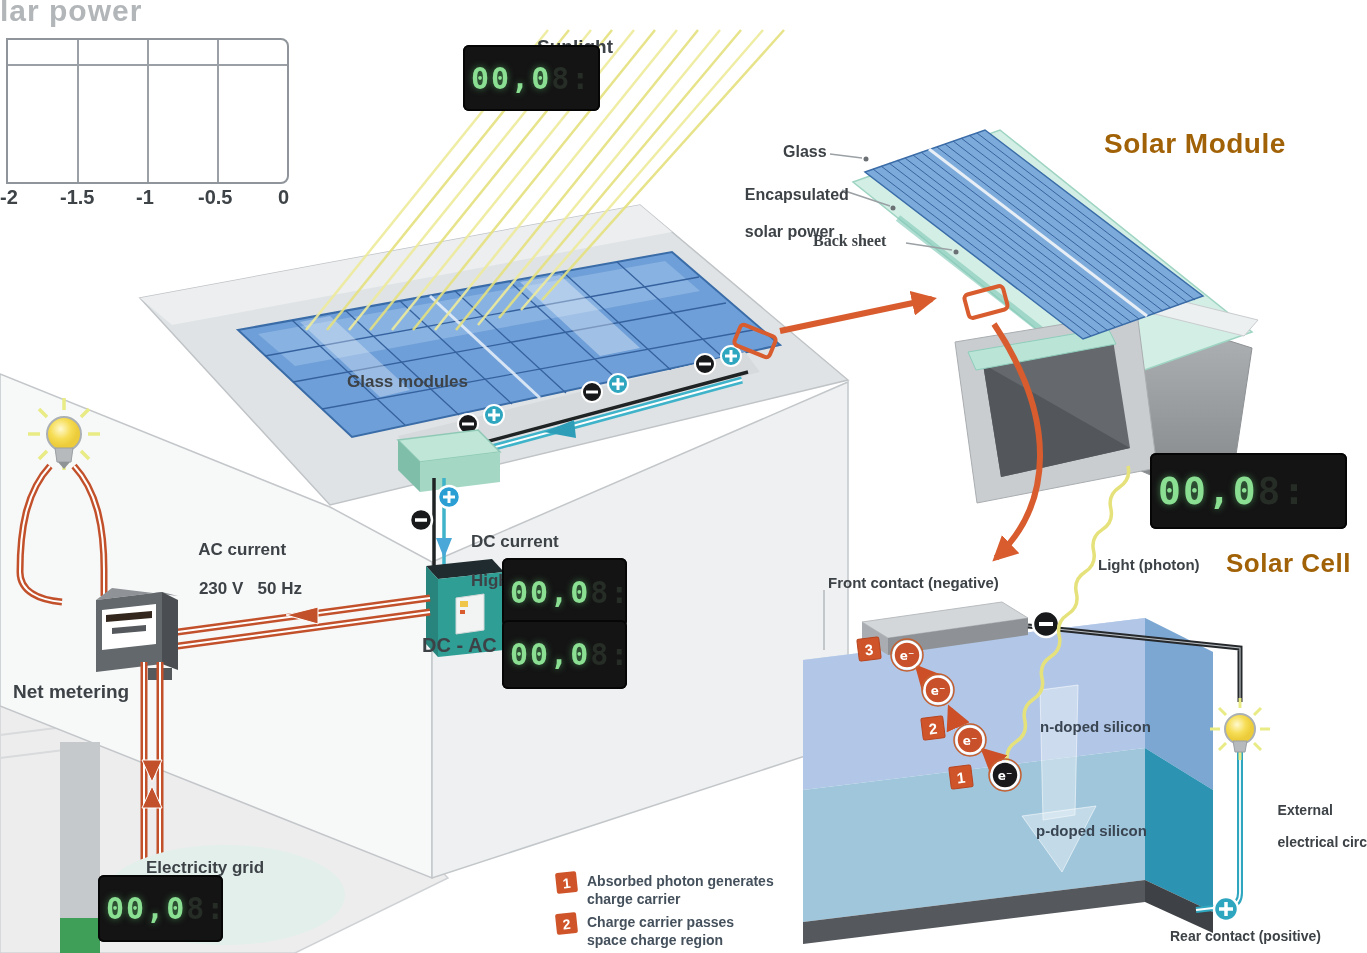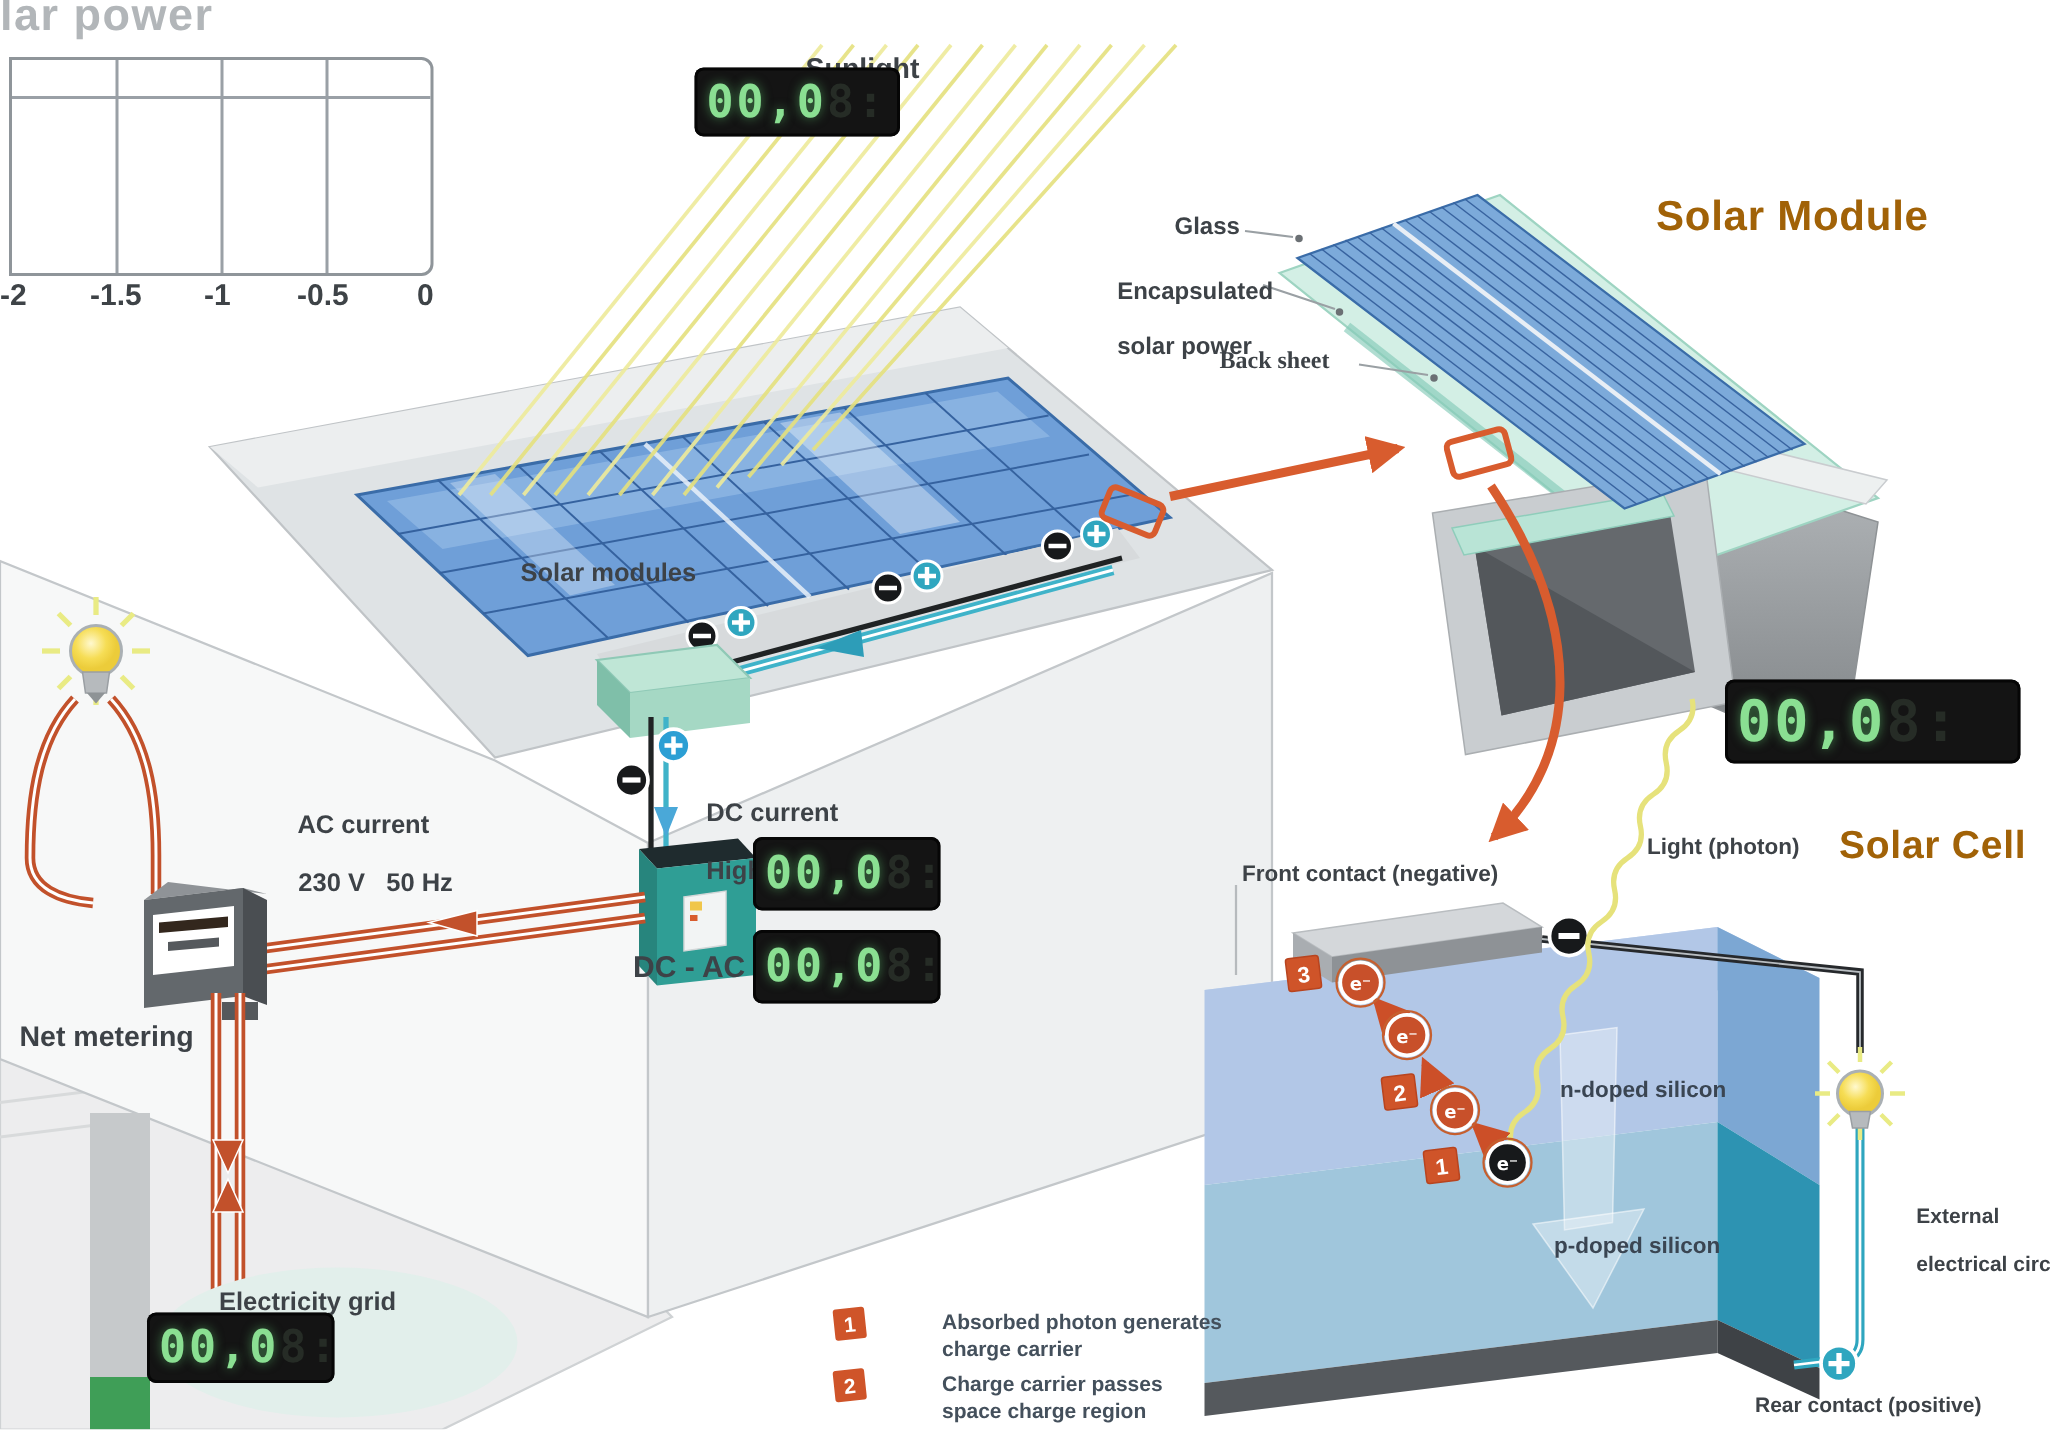--- a/index.html
+++ b/index.html
@@ -8,29 +8,29 @@
   #art{position:absolute;left:0;top:0;}
   .lbl{position:absolute;font-weight:700;color:#3d4247;white-space:pre;z-index:5;line-height:1.15;}
   .title{position:absolute;font-weight:700;color:#a16207;white-space:pre;z-index:5;letter-spacing:.5px;}
   .chart-title{position:absolute;font-weight:700;color:#b2b6b9;z-index:5;letter-spacing:1px;}
   .chart-box{position:absolute;left:6px;top:38px;width:279px;height:142px;border:2px solid #8f959a;
              border-radius:0 8px 8px 0;z-index:4;background:transparent;}
   .chart-v{position:absolute;top:0;bottom:0;width:1.5px;background:#9aa0a6;}
   .chart-h{position:absolute;left:0;right:0;height:1.5px;background:#9aa0a6;}
   .tick{position:absolute;top:186px;font-weight:700;color:#3e4347;font-size:20px;z-index:5;}
   .lcd{position:absolute;background:#141414;border-radius:6px;display:flex;align-items:center;
-       padding:4px 8px;z-index:6;box-shadow:inset 0 0 0 2px #060606;}
+       padding:14px 8px;z-index:6;box-shadow:inset 0 0 0 2px #060606;}
   .lcd .val{font-family:"DejaVu Sans Mono",monospace;font-weight:700;color:#8adf92;
             text-shadow:0 0 7px rgba(110,230,130,.5);letter-spacing:2px;}
   .lcd .ghost{font-family:"DejaVu Sans Mono",monospace;font-weight:700;color:#262c26;letter-spacing:2px;}
   .legend-row{position:absolute;display:flex;align-items:flex-start;z-index:5;}
   .legend-num{width:21px;height:21px;background:#cf5429;color:#fff;font-weight:700;font-size:14px;
               display:flex;align-items:center;justify-content:center;transform:rotate(-6deg);
               border-radius:2px;margin-right:10px;flex:0 0 auto;}
-  .legend-text{font-weight:700;color:#44505c;font-size:14px;line-height:1.3;margin-left:41px;}
+  .legend-text{font-weight:700;color:#44505c;font-size:14px;line-height:1.3;}
 </style>
 </head>
 <body>
 
 <div id="stage">
 
 <svg id="art" width="1367" height="953" viewBox="0 0 1367 953">
   <defs>
     <radialGradient id="gy" cx="40%" cy="35%">
       <stop offset="0%" stop-color="#fff9cf"></stop>
@@ -361,21 +361,21 @@
     <div class="chart-v" style="left:209px;"></div>
     <div class="chart-h" style="top:24px;"></div>
   </div>
   <div class="tick" style="left:0px;">-2</div>
   <div class="tick" style="left:60px;">-1.5</div>
   <div class="tick" style="left:136px;">-1</div>
   <div class="tick" style="left:198px;">-0.5</div>
   <div class="tick" style="left:278px;">0</div>
 
   <div class="lbl" style="left:537px;top:36px;font-size:19px;z-index:4;">Sunlight</div>
-  <div class="lbl" style="left:347px;top:372px;font-size:17px;">Solar modules</div>
+  <div class="lbl" style="left:347px;top:372px;font-size:17px;">Glass modules</div>
   <div class="lbl" style="left:180px;top:520px;font-size:17px;">
     <span>AC current</span><br>
     <span>230 V   50 Hz</span>
   </div>
   <div class="lbl" style="left:452px;top:512px;font-size:17px;">
     <span>DC current</span><br>
     <span>High voltage</span>
   </div>
   <div class="lbl" style="left:422px;top:634px;font-size:20px;">DC - AC</div>
   <div class="lbl" style="left:13px;top:681px;font-size:19px;">Net metering</div>

